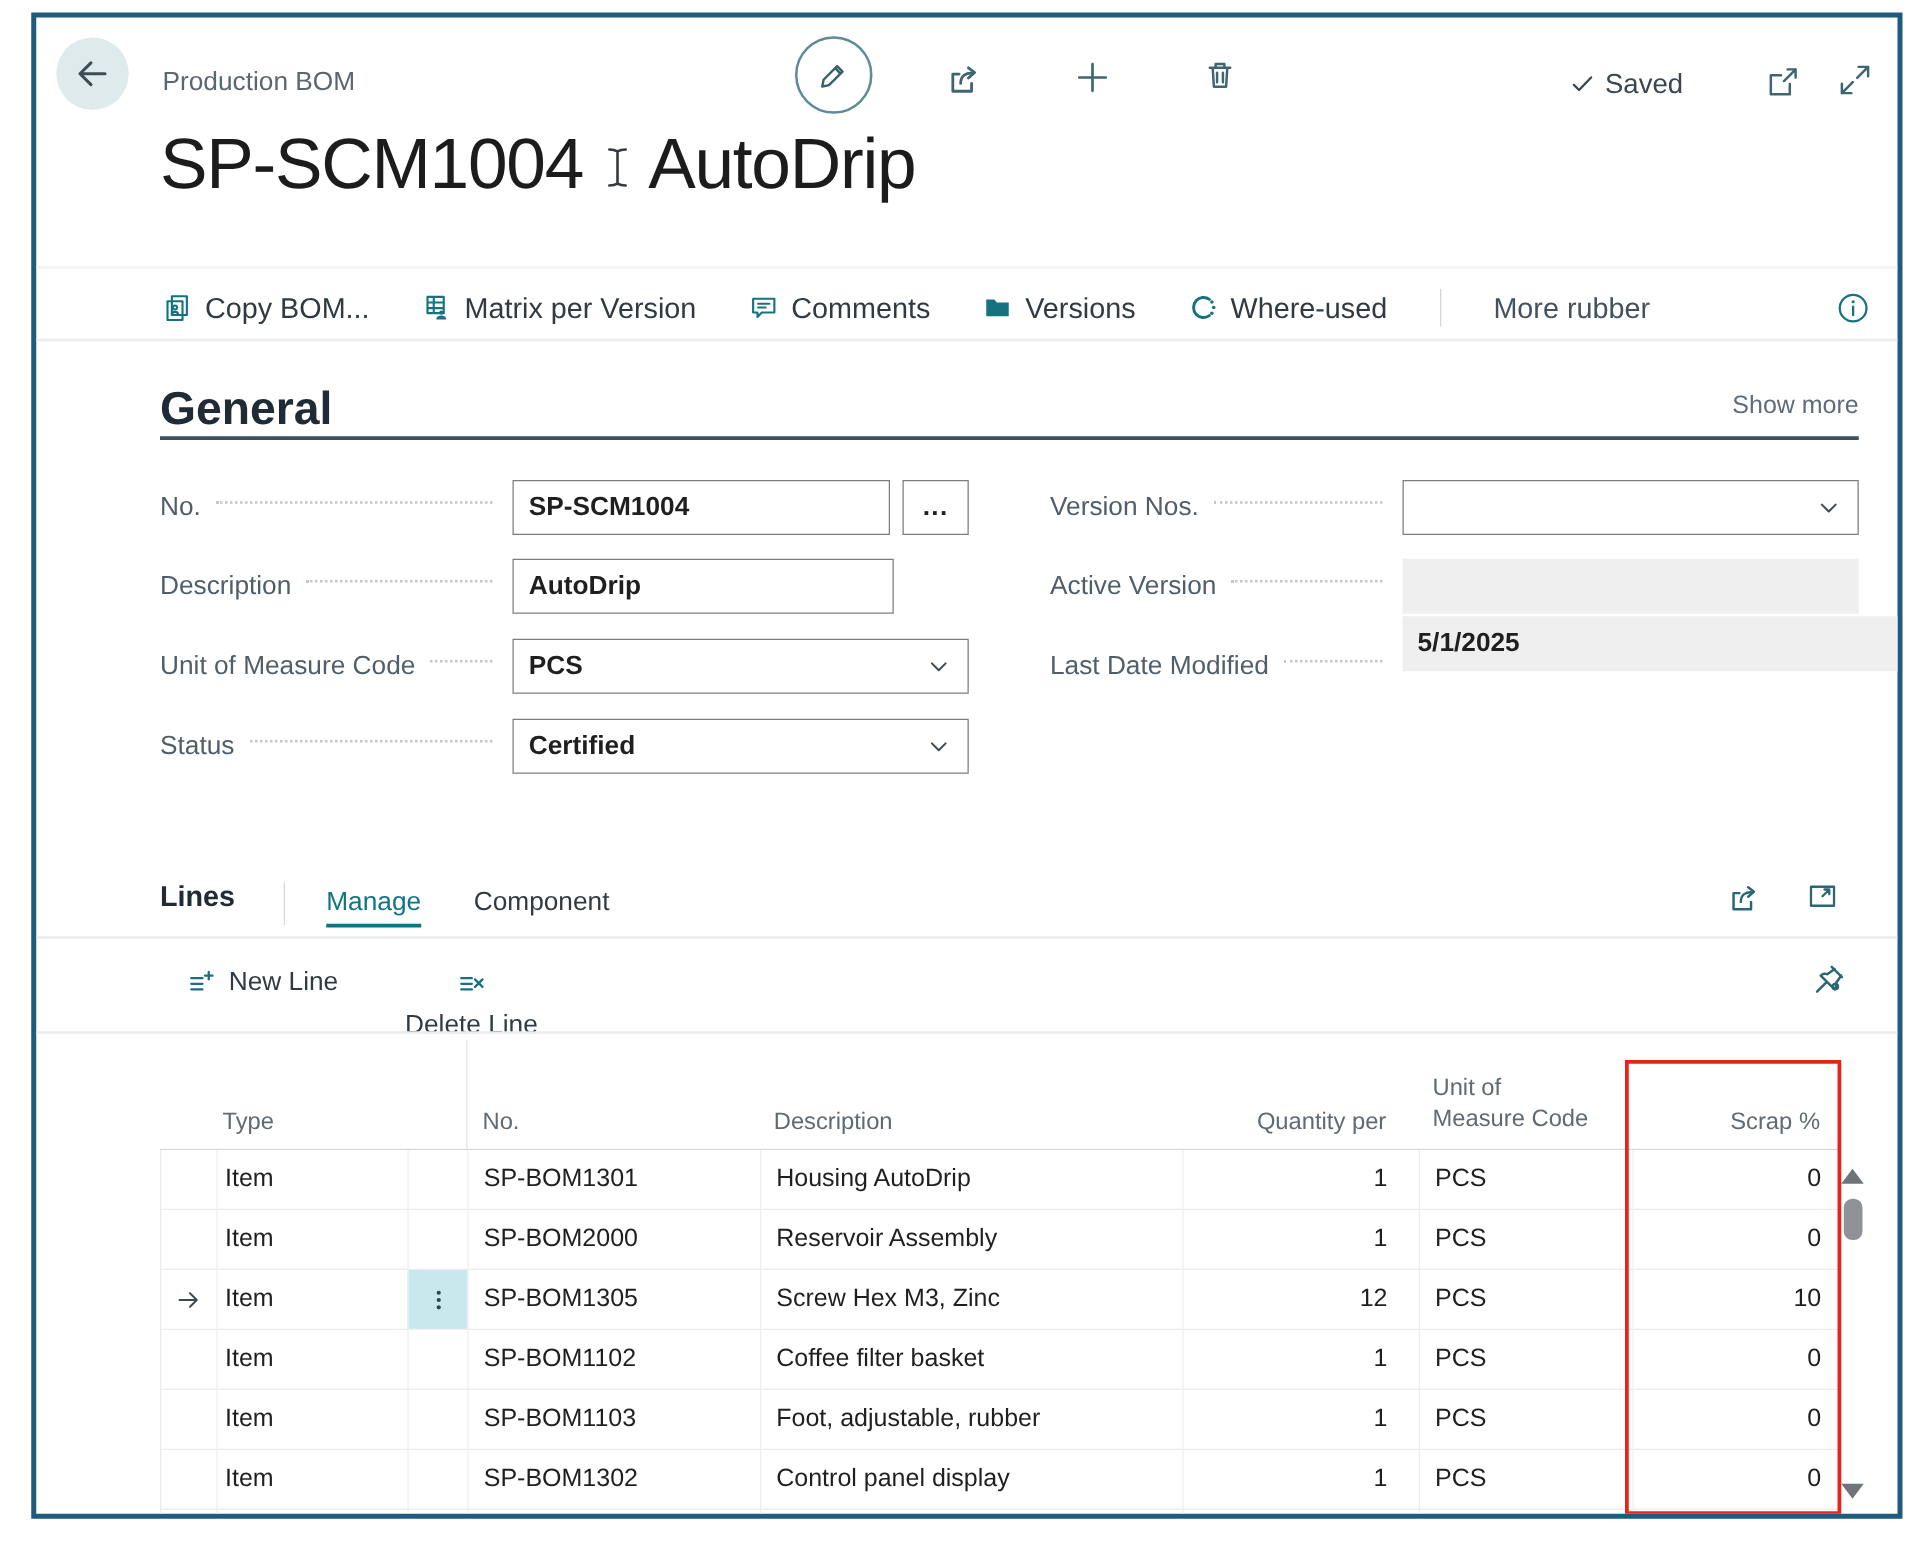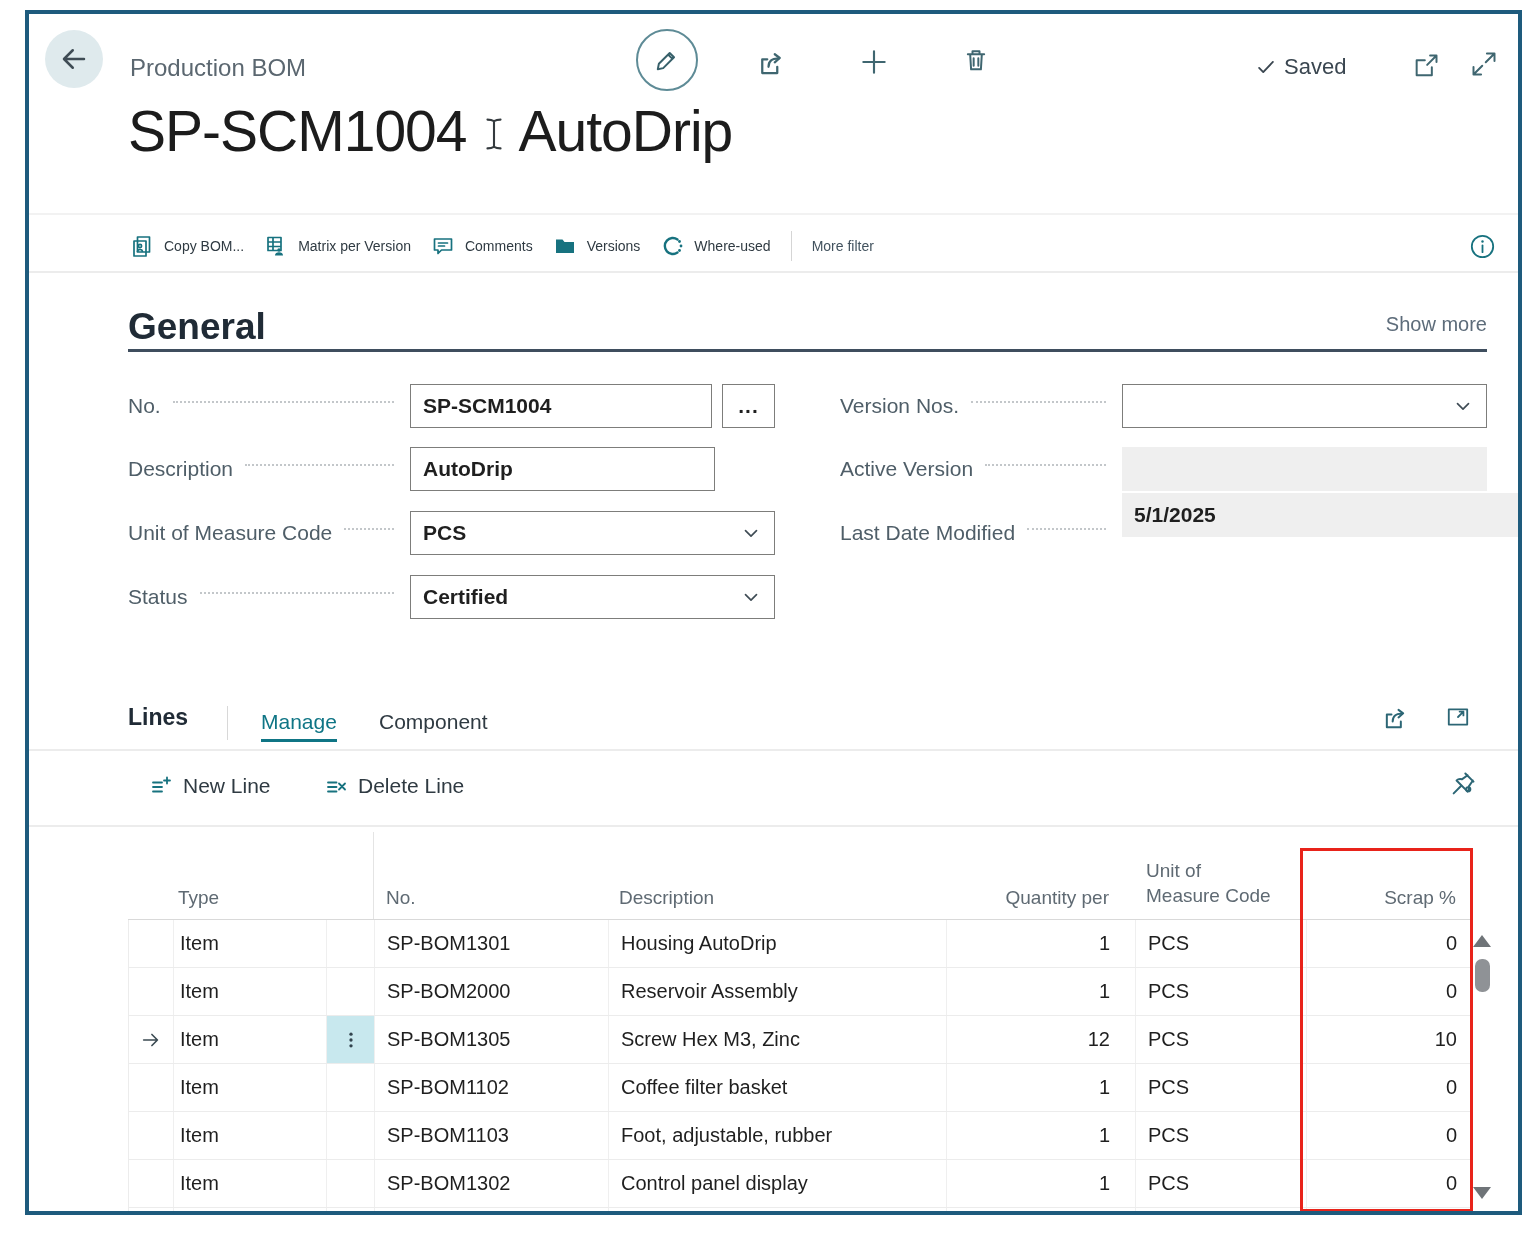--- a/index.html
+++ b/index.html
@@ -12,39 +12,39 @@
     position:absolute;left:25px;top:10px;width:1489px;height:1197px;
     border:4px solid #1e5b7d;background:#fff;overflow:hidden;
   }
   .abs{position:absolute;}
   .icon{display:inline-flex;align-items:center;justify-content:center;}
   svg{display:block;}
 
   
   .back-btn{left:16px;top:16px;width:58px;height:58px;border-radius:50%;
     background:#dfeaed;color:#3f4c55;display:flex;align-items:center;justify-content:center;cursor:pointer;}
-  .caption{left:101px;top:40px;font-size:24px;color:#5b6770;}
+  .caption{left:101px;top:40px;font-size:21px;color:#5b6770;}
   .pencil-btn{left:607px;top:15px;width:58px;height:58px;border:2px solid #5e8b96;border-radius:50%;
     color:#37606a;display:flex;align-items:center;justify-content:center;cursor:pointer;}
   .hdr-ic{color:#3f6670;cursor:pointer;}
   .ic-share1{left:727px;top:34px;}
   .ic-plus{left:829px;top:32px;}
   .ic-trash{left:933px;top:32px;}
   .saved{left:1226px;top:40px;font-size:22px;color:#3a4650;display:flex;align-items:center;gap:7px;}
   .ic-popout{left:1383px;top:38px;}
   .ic-expand{left:1441px;top:36px;}
 
   .page-title{left:99px;top:84px;font-size:57px;font-weight:300;color:#1c1c1c;
     display:flex;align-items:center;letter-spacing:-1px;white-space:nowrap;}
   .page-title .ibeam{margin:6px 14px 0 16px;color:#343a3e;}
 
   
   .tb-line-top{left:0;right:0;top:199px;height:2px;background:#f2f2f2;}
-  .toolbar{left:101px;top:209px;right:22px;height:46px;display:flex;align-items:center;gap:20px;
-    font-size:14px;color:#2f3a42;}
+  .toolbar{left:101px;top:209px;right:22px;height:46px;display:flex;align-items:center;gap:42px;
+    font-size:23px;color:#2f3a42;}
   .tb-item{display:flex;align-items:center;gap:10px;cursor:pointer;white-space:nowrap;}
   .tb-item .icon{color:#17727f;}
   .tb-vdiv{width:1px;height:30px;background:#d5d5d5;}
   .more-options{color:#42525e;cursor:pointer;}
   .ic-info{margin-left:auto;color:#17727f;cursor:pointer;}
   .tb-line-bottom{left:0;right:0;top:257px;height:2px;background:#ececec;}
 
   
   .gen-heading{left:99px;top:292px;font-size:37px;font-weight:700;color:#202b36;}
   .show-more{top:299px;right:31px;font-size:20px;color:#5d6c7a;cursor:pointer;}
@@ -66,21 +66,21 @@
   .lines-vdiv{left:198px;top:692px;width:1px;height:34px;background:#d8d8d8;}
   .tab{top:696px;font-size:21px;cursor:pointer;}
   .tab-manage{left:232px;color:#0f7585;padding-bottom:5px;border-bottom:3px solid #0f7585;}
   .tab-component{left:350px;color:#2f3a42;}
   .lines-ic{color:#2c6675;cursor:pointer;}
   .ic-lines-share{left:1352px;top:690px;}
   .ic-lines-open{left:1416px;top:690px;}
   .lines-div1{left:0;right:0;top:735px;height:2px;background:#ececec;}
   .line-btn{top:760px;display:flex;align-items:center;gap:10px;font-size:21px;color:#2f3a42;cursor:pointer;}
   .btn-newline{left:120px;}
-  .btn-deleteline{left:295px;}
+  .btn-deleteline{left:295px;flex-direction:column;}
   .line-btn .icon{color:#17727f;}
   .ic-pin{left:1420px;top:756px;}
   .lines-div2{left:0;right:0;top:811px;height:2px;background:#ececec;}
 
   
   .tgrid{display:grid;grid-template-columns:44px 153px 48px 234px 338px 189px 171px 165px;}
   .thead{left:99px;top:818px;width:1342px;height:88px;align-items:end;
     border-bottom:1px solid #d9d9d9;font-size:19px;color:#5f6a73;box-sizing:border-box;}
   .thead .hc{padding:0 0 10px 6px;}
   .thead .hc.r{text-align:right;}
@@ -239,21 +239,21 @@
         <svg width="24" height="24" viewBox="0 0 24 24" fill="none" stroke="currentColor" stroke-width="2.4" stroke-linecap="round">
             <path d="M17.5 5.5A8 8 0 1 0 17.5 18.5"></path>
             <circle cx="19.5" cy="7.5" r="1.4" fill="currentColor" stroke="none"></circle>
             <circle cx="21" cy="12" r="1.4" fill="currentColor" stroke="none"></circle>
             <circle cx="19.5" cy="16.5" r="1.4" fill="currentColor" stroke="none"></circle>
           </svg>
       </span>
       <span>Where-used</span>
     </span>
     <span class="tb-vdiv"></span>
-    <span class="more-options">More filter</span>
+    <span class="more-options">More rubber</span>
     <span class="icon ic-info">
       <svg width="27" height="27" viewBox="0 0 24 24" fill="none" stroke="currentColor" stroke-width="1.6" stroke-linecap="round">
           <circle cx="12" cy="12" r="9.5"></circle>
           <path d="M12 11v6"></path>
           <circle cx="12" cy="7.5" r="1.1" fill="currentColor" stroke="none"></circle>
         </svg>
     </span>
   </div>
   <div class="abs tb-line-bottom"></div>
 

